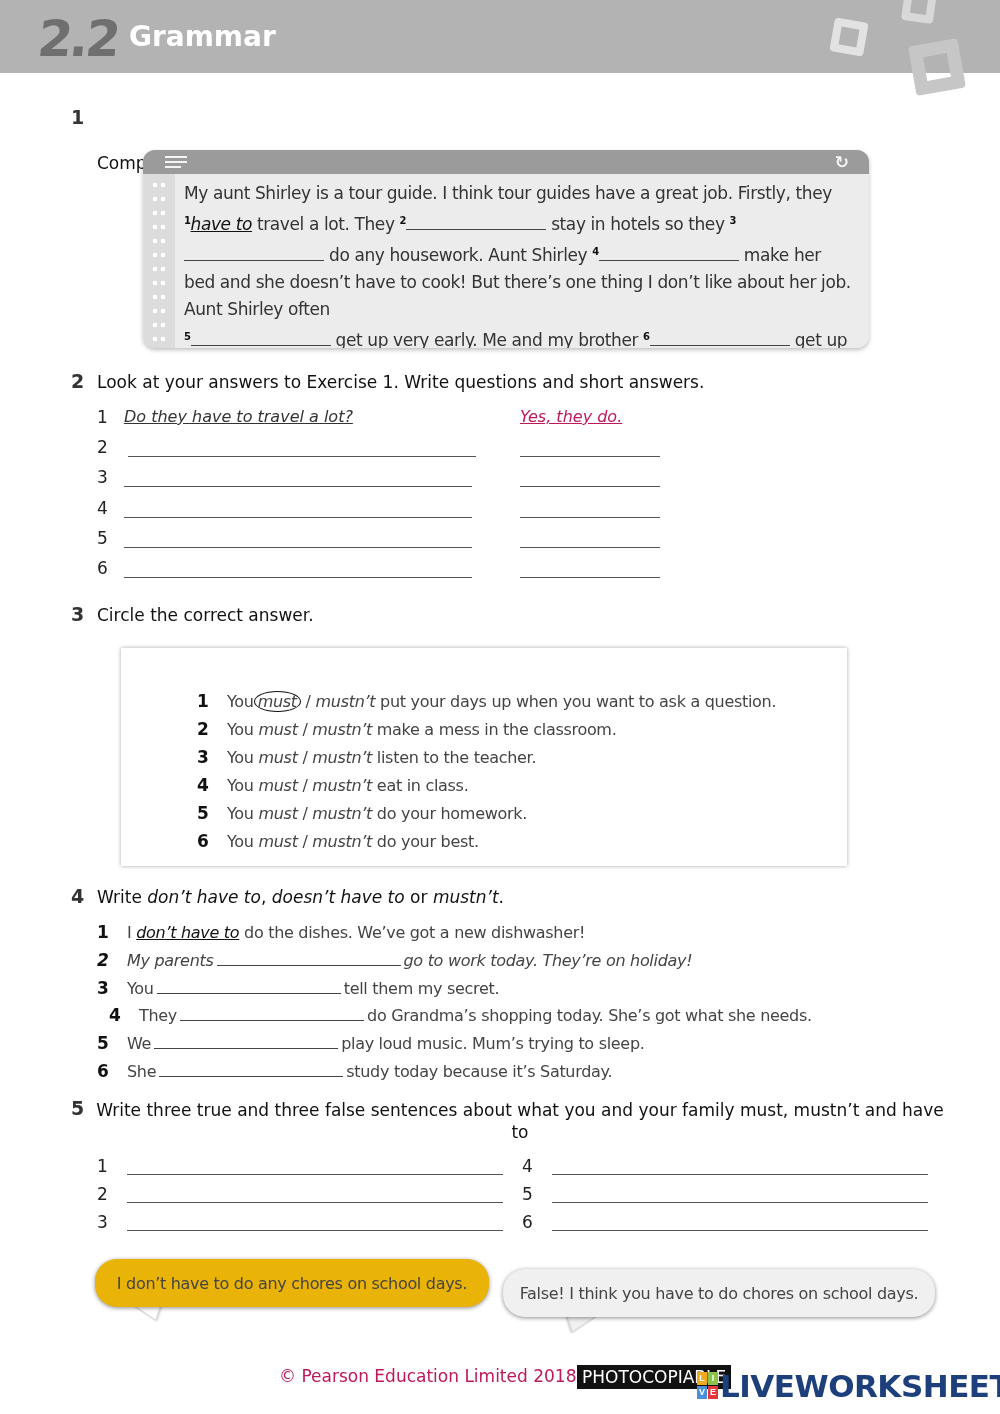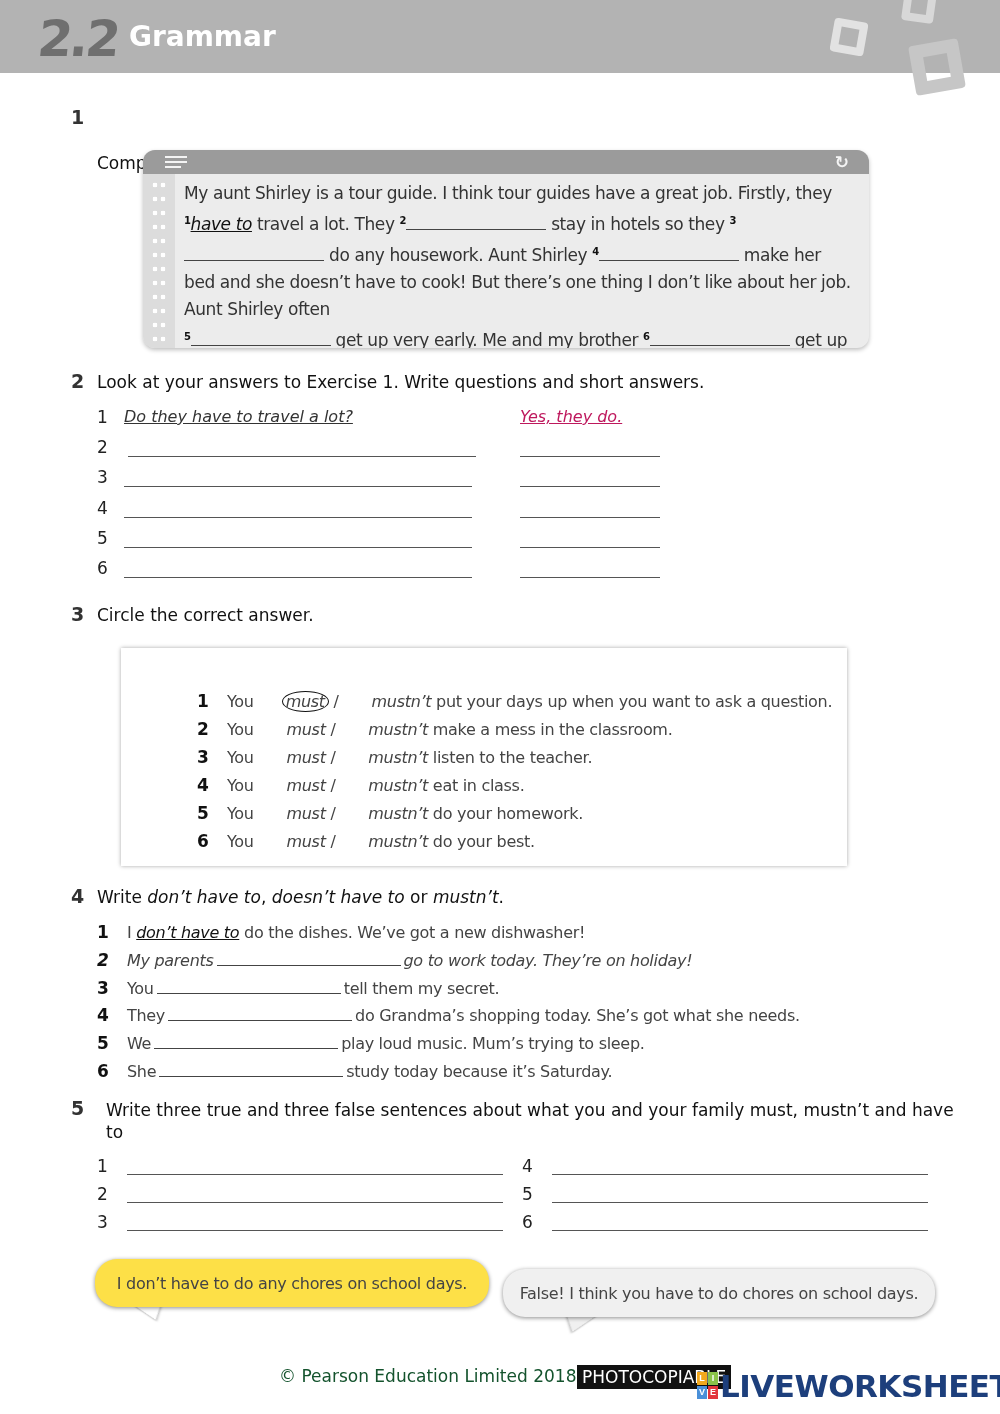--- a/index.html
+++ b/index.html
@@ -39,38 +39,38 @@
   .q-line { position: absolute; left: 27px; top: 19px; width: 348px; border-bottom: 1px solid #555; }
   .a-line { position: absolute; left: 423px; top: 19px; width: 140px; border-bottom: 1px solid #555; }
   .q-text { position: absolute; left: 27px; top: 0; font-size: 16px; font-style: italic; text-decoration: underline; color: #333; font-family: "DejaVu Sans", sans-serif; }
   .a-text { position: absolute; left: 423px; top: 0; font-size: 16px; font-style: italic; text-decoration: underline; color: #be185d; font-family: "DejaVu Sans", sans-serif; }
 
   
   .rules { position: absolute; left: 121px; top: 648px; width: 726px; height: 218px; background: #fff; box-shadow: 0 0 4px rgba(0,0,0,0.35); }
   .rules-title { position: absolute; left: 0; width: 100%; top: 10px; text-align: center; font-family: "DejaVu Sans Mono", monospace; font-size: 25px; color: #222; letter-spacing: 1px; }
   .rule { position: absolute; left: 76px; font-size: 16px; font-family: "DejaVu Sans", sans-serif; color: #444; letter-spacing: -0.3px; }
   .rule .n { display: inline-block; width: 30px; font-weight: bold; color: #111; font-size: 17px; }
-  .rule i { font-style: italic; margin-left: 28px; }
+  .rule i { font-style: italic; }
   .circled { border: 1.5px solid #111; border-radius: 50%; padding: 0 3px; }
 
   
   .s-row { position: absolute; left: 97px; font-size: 16px; font-family: "DejaVu Sans", sans-serif; color: #444; letter-spacing: -0.3px; }
   .s-row .n { display: inline-block; width: 30px; font-weight: bold; color: #111; font-size: 17px; }
   .s-gap { display: inline-block; width: 184px; border-bottom: 1px solid #444; height: 12px; margin: 0 3px; }
 
   
   .w-row { position: absolute; height: 24px; }
   .w-num { position: absolute; left: 0; top: 0; font-size: 17px; font-family: "DejaVu Sans", sans-serif; color: #222; }
   .w-line { position: absolute; left: 30px; top: 18px; width: 376px; border-bottom: 1px solid #555; }
 
-  .bubble { position: absolute; background: #fde047; border-radius: 22px; box-shadow: 0 1px 4px rgba(0,0,0,0.45); font-size: 16px; font-family: "DejaVu Sans", sans-serif; color: #444; display: flex; align-items: center; justify-content: center; letter-spacing: -0.3px; }
+  .bubble { position: absolute; background: #eab308; border-radius: 22px; box-shadow: 0 1px 4px rgba(0,0,0,0.45); font-size: 16px; font-family: "DejaVu Sans", sans-serif; color: #444; display: flex; align-items: center; justify-content: center; letter-spacing: -0.3px; }
   .bubble.b2 { background: #f0f0f0; }
   .tail { position: absolute; width: 0; height: 0; border-left: 18px solid transparent; border-right: 18px solid transparent; }
 
-  .footer-copy { position: absolute; left: 279px; top: 1366px; font-size: 17px; font-family: "DejaVu Sans", sans-serif; color: #14532d; }
+  .footer-copy { position: absolute; left: 279px; top: 1366px; font-size: 17px; font-family: "DejaVu Sans", sans-serif; color: #be185d; }
   .photocopiable { position: absolute; left: 577px; top: 1365px; background: #111; color: #fff; font-size: 17px; font-family: "DejaVu Sans", sans-serif; padding: 1px 5px; height: 24px; line-height: 22px; }
   .lw-logo { position: absolute; left: 697px; top: 1372px; width: 22px; height: 28px; }
   .lw-logo span { position: absolute; width: 10px; height: 13px; font-size: 9px; color: #fff; text-align: center; line-height: 13px; font-weight: bold; }
   .lw-text { position: absolute; left: 720px; top: 1368px; font-size: 31px; font-family: "DejaVu Sans", sans-serif; font-weight: bold; color: #1d3f7c; letter-spacing: -0.5px; }
 </style>
 </head>
 <body>
 
 <div class="header">
   <div class="unit-num">2.2</div>
@@ -148,26 +148,26 @@
   <div class="rule" style="top:155px;"><span class="n">5</span><span>You</span> <i>must</i><span> / </span><i>mustn’t</i><span> do your homework.</span></div>
   <div class="rule" style="top:183px;"><span class="n">6</span><span>You</span> <i>must</i><span> / </span><i>mustn’t</i><span> do your best.</span></div>
 </div>
 
 <div class="ex-num" style="left:71px;top:885px;">4</div>
 <div class="ex-inst" style="left:97px;top:887px;"><span>Write </span><i>don’t have to</i><span>, </span><i>doesn’t have to</i><span> or </span><i>mustn’t</i><span>.</span></div>
 
 <div class="s-row" style="top:922px;"><span class="n">1</span><span>I </span><span class="ans">don’t have to</span><span> do the dishes. We’ve got a new dishwasher!</span></div>
 <div class="s-row" style="top:950px;font-style:italic;"><span class="n">2</span><span>My parents</span><span class="s-gap"></span><span>go to work today. They’re on holiday!</span></div>
 <div class="s-row" style="top:978px;"><span class="n">3</span><span>You</span><span class="s-gap"></span><span>tell them my secret.</span></div>
-<div class="s-row" style="top:1005px;"><span class="n">4</span><span>They</span><span class="s-gap"></span><span>do Grandma’s shopping today. She’s got what she needs.</span></div>
+<div class="s-row" style="top:1005px;margin-left:12px;"><span class="n">4</span><span>They</span><span class="s-gap"></span><span>do Grandma’s shopping today. She’s got what she needs.</span></div>
 <div class="s-row" style="top:1033px;"><span class="n">5</span><span>We</span><span class="s-gap"></span><span>play loud music. Mum’s trying to sleep.</span></div>
 <div class="s-row" style="top:1061px;"><span class="n">6</span><span>She</span><span class="s-gap"></span><span>study today because it’s Saturday.</span></div>
 
 <div class="ex-num" style="left:71px;top:1097px;">5</div>
-<div class="ex-inst" style="left:106px;top:1099px;line-height:22px;width:860px;"><span>Write three true and three false sentences about what you and your family must, mustn’t and have to</span><br></div>
+<div class="ex-inst" style="left:90px;top:1099px;line-height:22px;width:860px;text-align:center;"><span>Write three true and three false sentences about what you and your family must, mustn’t and have to</span><br></div>
 
 <div class="w-row" style="left:97px;top:1156px;width:410px;">
     <span class="w-num">1</span>
     <span class="w-line"></span>
   </div>
 <div class="w-row" style="left:97px;top:1184px;width:410px;">
     <span class="w-num">2</span>
     <span class="w-line"></span>
   </div>
 <div class="w-row" style="left:97px;top:1212px;width:410px;">

